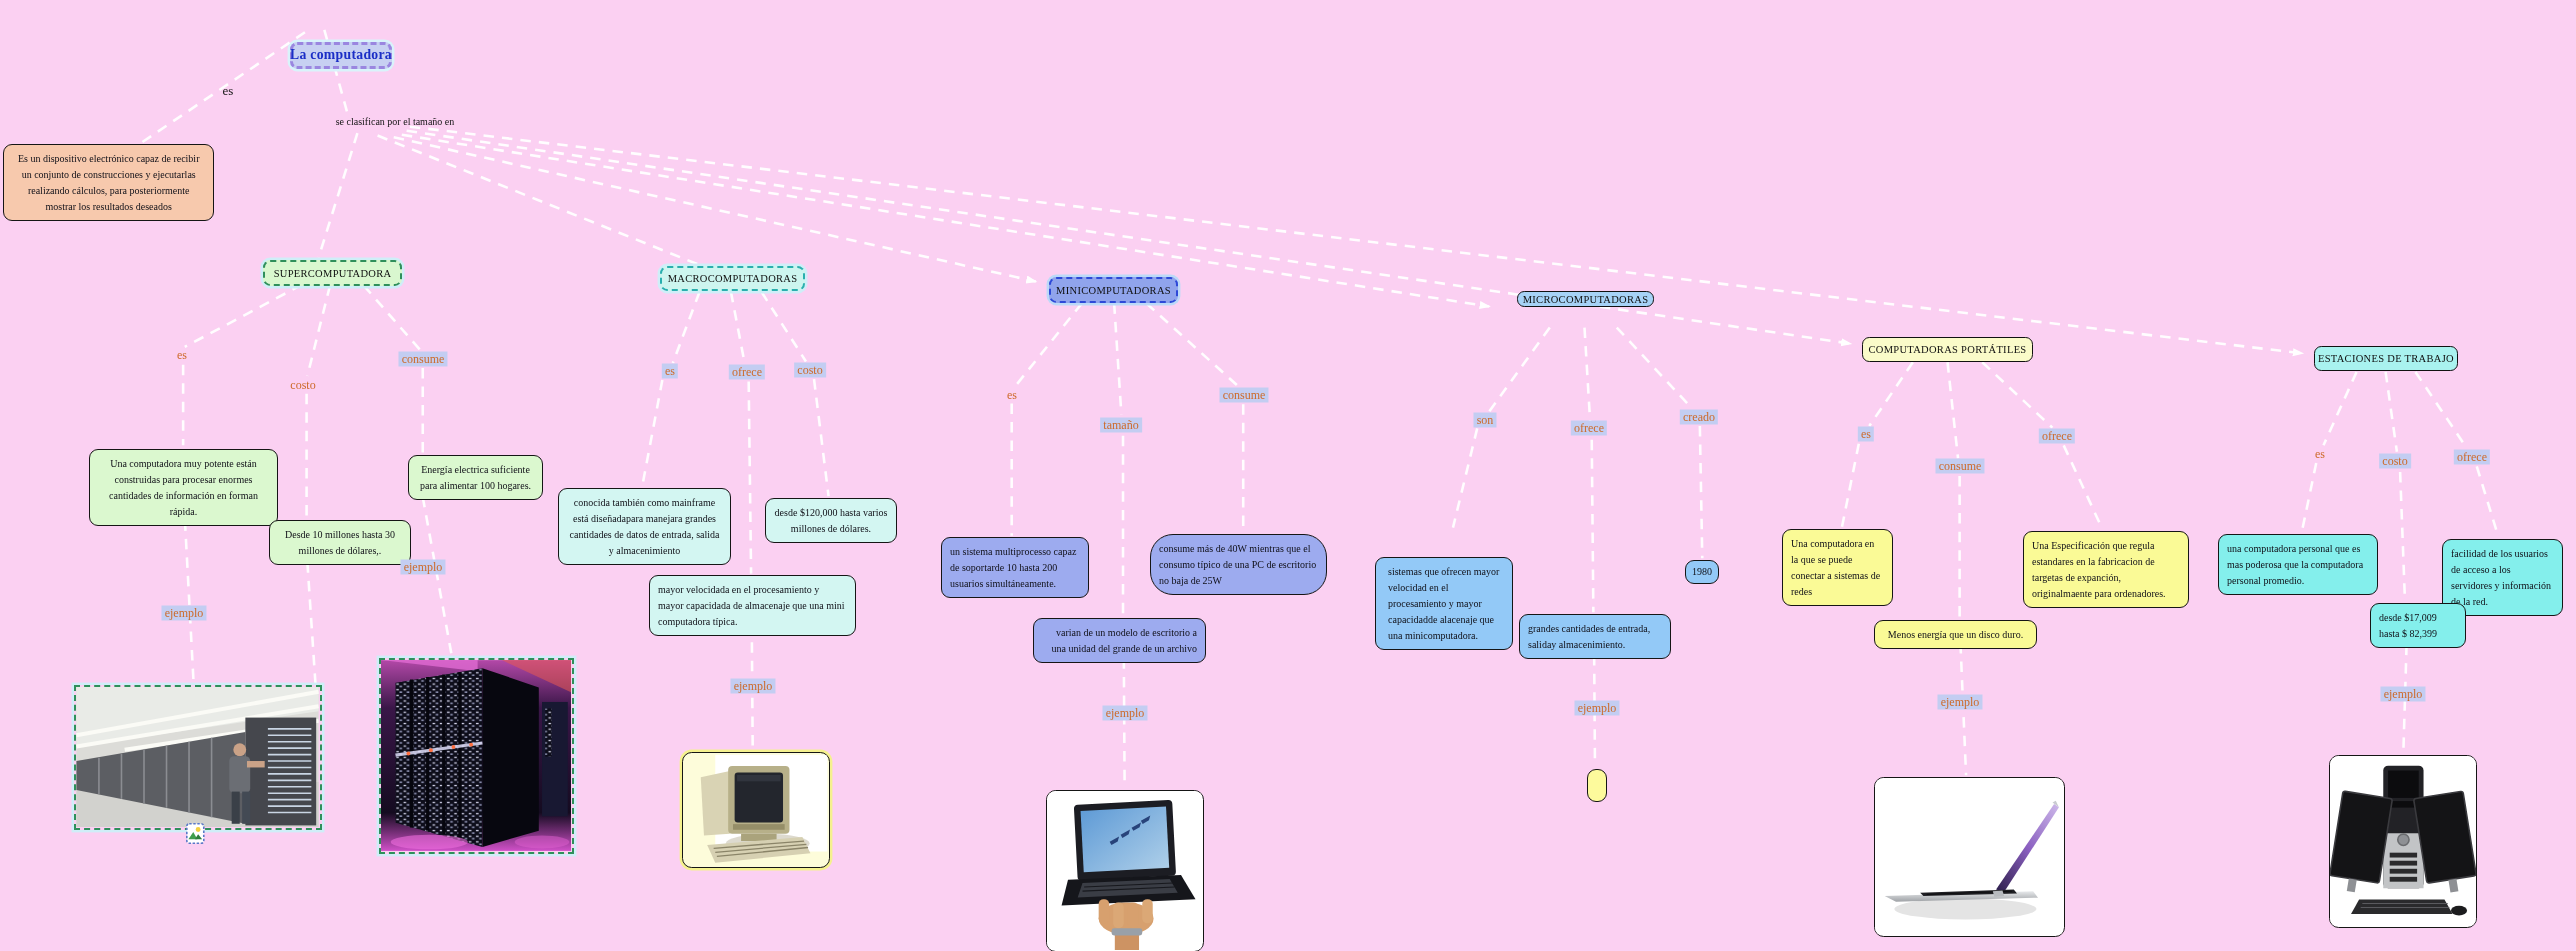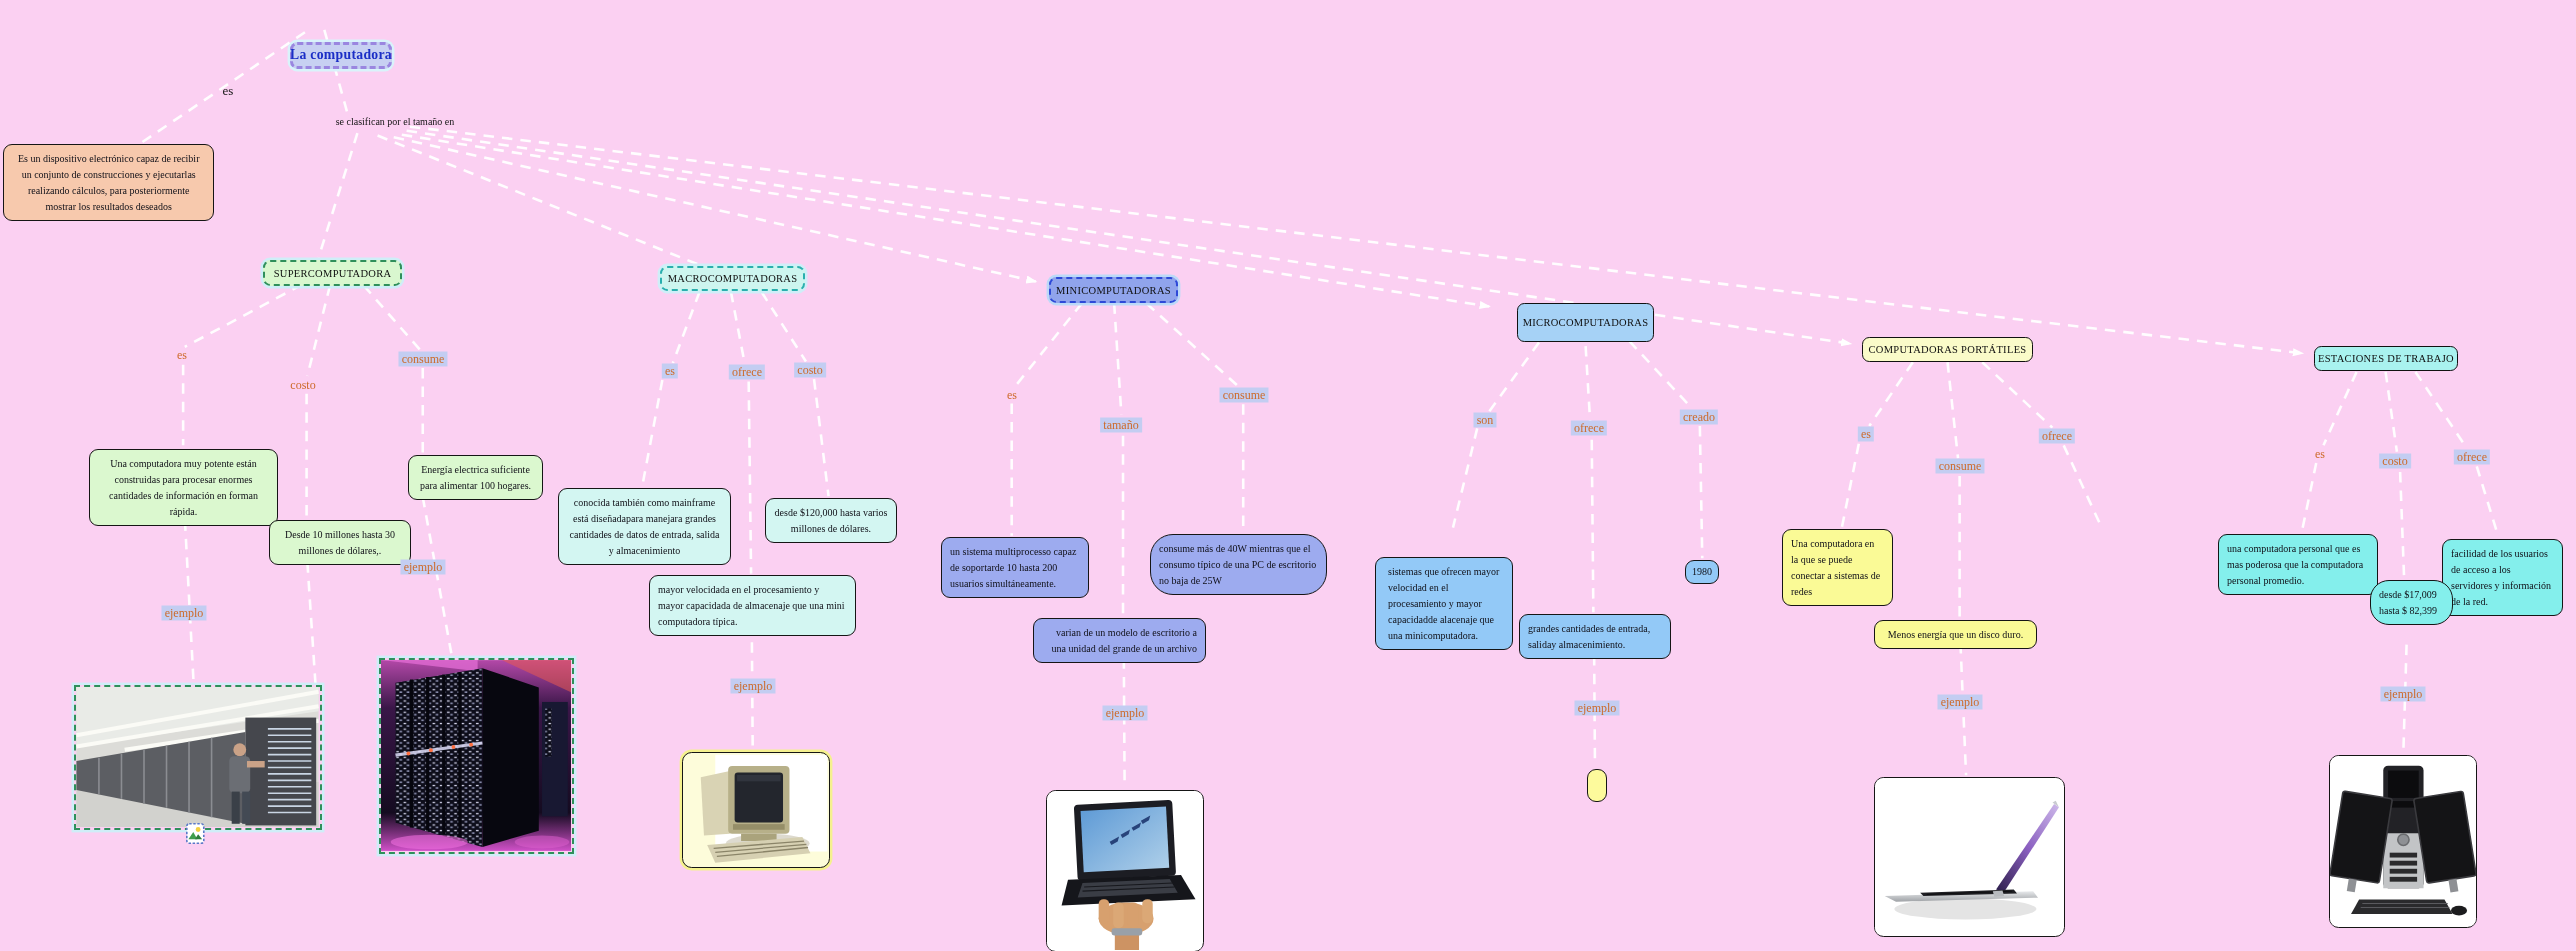--- a/index.html
+++ b/index.html
@@ -137,46 +137,47 @@
 
   <div class="cat" id="n-mini" style="left:1049px;top:277px;width:129px;height:26px;">MINICOMPUTADORAS</div>
   <div class="label" style="left:1012px;top:395px;">es</div>
   <div class="label hl" style="left:1121px;top:425px;">tamaño</div>
   <div class="label hl" style="left:1244px;top:395px;">consume</div>
   <div class="desc d-peri" style="left:941px;top:537px;width:148px;">un sistema multiprocesso capaz de soportarde 10 hasta 200 usuarios simultáneamente.</div>
   <div class="desc d-peri" style="left:1150px;top:534px;width:177px;border-radius:23px;">consume más de 40W mientras que el consumo típico de una PC de escritorio no baja de 25W</div>
   <div class="desc d-peri" style="left:1033px;top:618px;width:173px;text-align:right;">varian de un modelo de escritorio a una unidad del grande de un archivo</div>
   <div class="label hl" style="left:1125px;top:713px;">ejemplo</div>
 
-  <div class="cat" id="n-micro" style="left:1517px;top:303px;width:137px;height:39px;">MICROCOMPUTADORAS</div>
+  <div class="cat" id="n-micro" style="left:1517px;top:291px;width:137px;height:16px;">MICROCOMPUTADORAS</div>
   <div class="label hl" style="left:1485px;top:420px;">son</div>
   <div class="label hl" style="left:1589px;top:428px;">ofrece</div>
   <div class="label hl" style="left:1699px;top:417px;">creado</div>
   <div class="desc d-blue" style="left:1375px;top:557px;width:138px;padding-left:12px;">sistemas que ofrecen mayor velocidad en el procesamiento y mayor capacidadde alacenaje que una minicomputadora.</div>
   <div class="desc d-blue" style="left:1519px;top:614px;width:152px;">grandes cantidades de entrada, saliday almacenimiento.</div>
   <div class="desc d-blue center" style="left:1685px;top:560px;width:34px;padding:3.2px 1.6px;">1980</div>
   <div class="label hl" style="left:1597px;top:708px;">ejemplo</div>
   <div style="position:absolute;left:1587px;top:769px;width:18px;height:31px;background:#fdfa9c;
               border:1.3px solid #151515;border-radius:9px;z-index:3;"></div>
 
   <div class="cat" id="n-port" style="left:1862px;top:337px;width:171px;height:25px;">COMPUTADORAS PORTÁTILES</div>
   <div class="label hl" style="left:1866px;top:434px;">es</div>
   <div class="label hl" style="left:1960px;top:466px;">consume</div>
   <div class="label hl" style="left:2057px;top:436px;">ofrece</div>
   <div class="desc d-yellow" style="left:1782px;top:529px;width:111px;">Una computadora en la que se puede conectar a sistemas de redes</div>
+  <div class="desc d-yellow" style="left:2023px;top:531px;width:166px;">Una Especificación que regula estandares en la fabricacion de targetas de expanción, originalmaente para ordenadores.</div>
   <div class="desc d-yellow center" style="left:1874px;top:620px;width:163px;white-space:nowrap;">Menos energía que un disco duro.</div>
   <div class="label hl" style="left:1960px;top:702px;">ejemplo</div>
 
   <div class="cat" id="n-est" style="left:2314px;top:346px;width:144px;height:25px;">ESTACIONES DE TRABAJO</div>
   <div class="label" style="left:2320px;top:454px;">es</div>
   <div class="label hl" style="left:2395px;top:461px;">costo</div>
   <div class="label hl" style="left:2472px;top:457px;">ofrece</div>
   <div class="desc d-teal" style="left:2218px;top:534px;width:160px;">una computadora personal que es mas poderosa que la computadora personal promedio.</div>
   <div class="desc d-teal" style="left:2442px;top:539px;width:121px;">facilidad de los usuarios de acceso a los servidores y información de la red.</div>
-  <div class="desc d-teal" style="left:2370px;top:580px;width:83px;border-radius:19px;">desde $17,009 hasta $ 82,399</div>
+  <div class="desc d-teal" style="left:2370px;top:603px;width:96px;">desde $17,009 hasta $ 82,399</div>
   <div class="label hl" style="left:2403px;top:694px;">ejemplo</div>
 
   <div class="photo selected" style="left:74px;top:685px;width:248px;height:145px;">
     <svg width="243" height="140" viewBox="0 0 301 174">
       <rect width="301" height="174" fill="#dcdcd8"></rect>
       <polygon points="0,0 301,0 301,30 0,74" fill="#e9ebe7"></polygon>
       <g stroke="#fbfbf6" stroke-width="5">
         <line x1="0" y1="60" x2="301" y2="6"></line>
         <line x1="0" y1="74" x2="301" y2="24"></line>
         <line x1="60" y1="78" x2="301" y2="42"></line>

